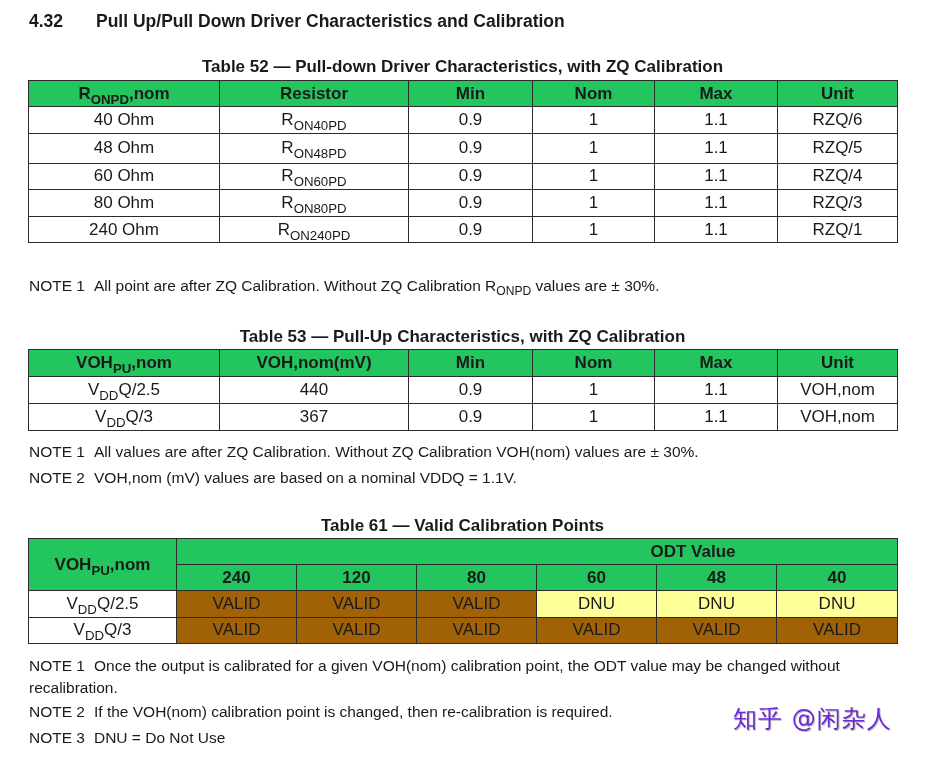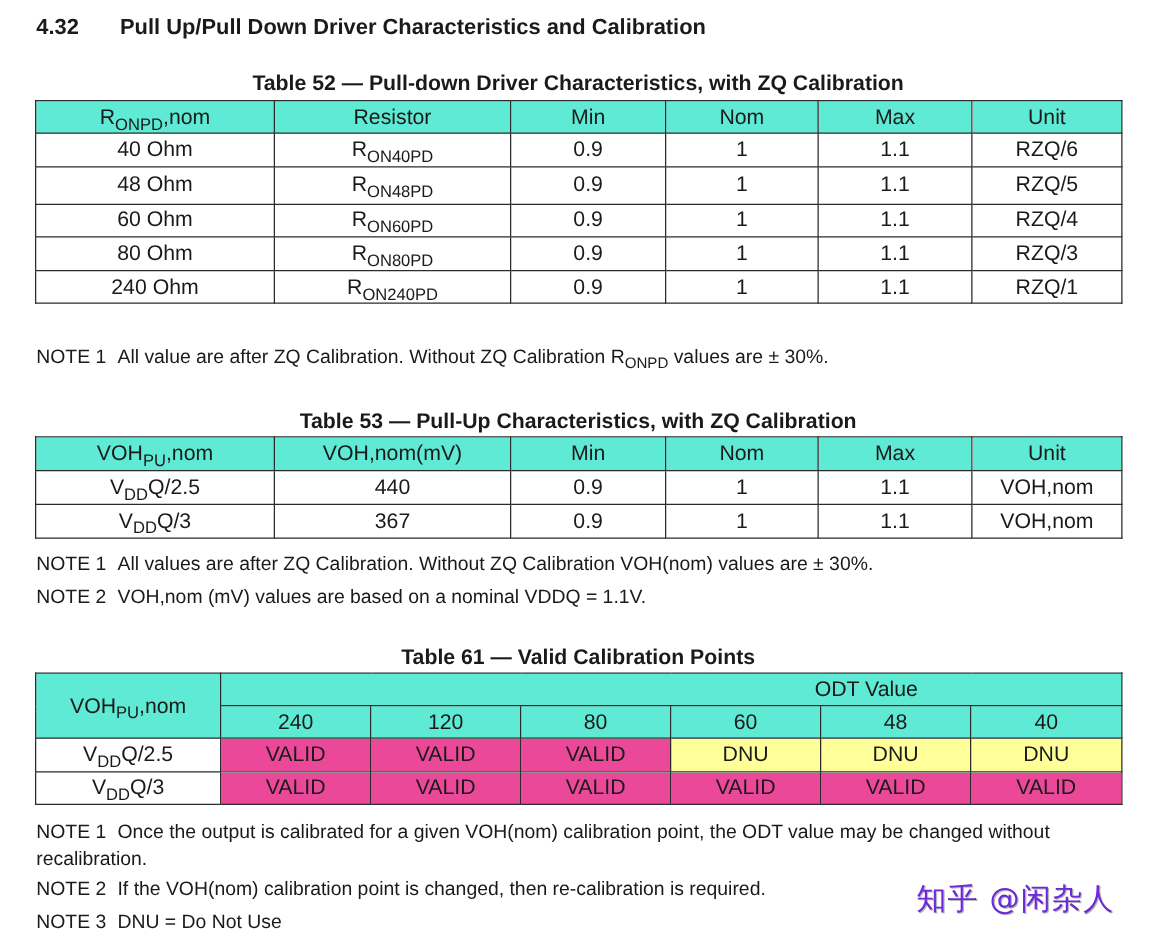--- a/index.html
+++ b/index.html
@@ -13,24 +13,24 @@
   .table-caption { font-size: 17px; font-weight: bold; white-space: nowrap; text-align: center; }
   table.spec {
     position: absolute; border-collapse: collapse; table-layout: fixed;
     font-size: 17px;
   }
   table.spec td, table.spec th {
     border: 1.5px solid #2b2b2b; text-align: center; padding: 0; vertical-align: middle;
     white-space: nowrap; overflow: hidden;
   }
   table.spec th {
-    background: #5eead4; font-weight: normal; font-size: 17px;
+    background: #22c55e; font-weight: bold; font-size: 17px;
   }
   table.spec td { background: #ffffff; font-weight: normal; }
-  table.spec td.valid { background: #ec4899; }
+  table.spec td.valid { background: #a16207; }
   table.spec td.dnu { background: #ffff99; }
   sub.s { font-size: 0.78em; vertical-align: -0.35em; line-height: 0; }
   .note { font-size: 15.5px; white-space: nowrap; }
   .note .lbl { display: inline-block; margin-right: 9px; }
   .note-wrap { font-size: 15.5px; line-height: 22px; width: 880px; }
   .watermark {
     left: 733px; top: 703px; font-size: 24px; color: #6d28d9; letter-spacing: 1px;
     text-shadow: 1px 1px 0 #b8b8b8; font-family: "DejaVu Sans", sans-serif; white-space: nowrap;
   }
 </style>
@@ -98,21 +98,21 @@
     <td><span>R</span><sub class="s">ON240PD</sub></td>
     <td>0.9</td>
     <td>1</td>
     <td>1.1</td>
     <td>RZQ/1</td>
   </tr>
 </tbody>
   </table>
 
 <div class="abs note" style="left:29px; top:277px;">
-  <span class="lbl">NOTE 1</span><span>All value are after ZQ Calibration. Without ZQ Calibration R</span><sub class="s">ONPD</sub><span> values are ± 30%.</span>
+  <span class="lbl">NOTE 1</span><span>All point are after ZQ Calibration. Without ZQ Calibration R</span><sub class="s">ONPD</sub><span> values are ± 30%.</span>
 </div>
 
 <div class="abs table-caption" style="left:28px; width:869px; top:327px; padding-left:0;"><span style="position:relative; left:0px;">Table 53 — Pull-Up Characteristics, with ZQ Calibration</span></div>
 
 <table class="spec" style="left:28px; top:349px; width:869px;">
   <colgroup>
     <col style="width:191px">
       <col style="width:189px">
       <col style="width:124px">
       <col style="width:122px">

